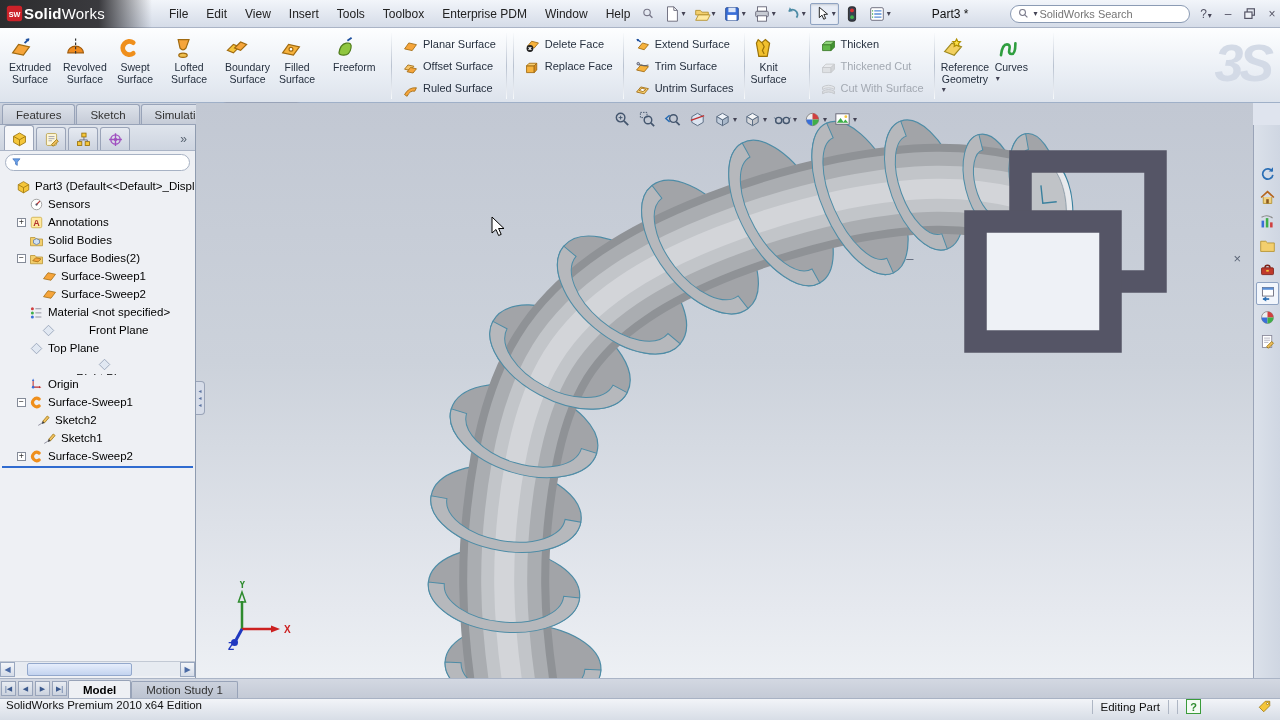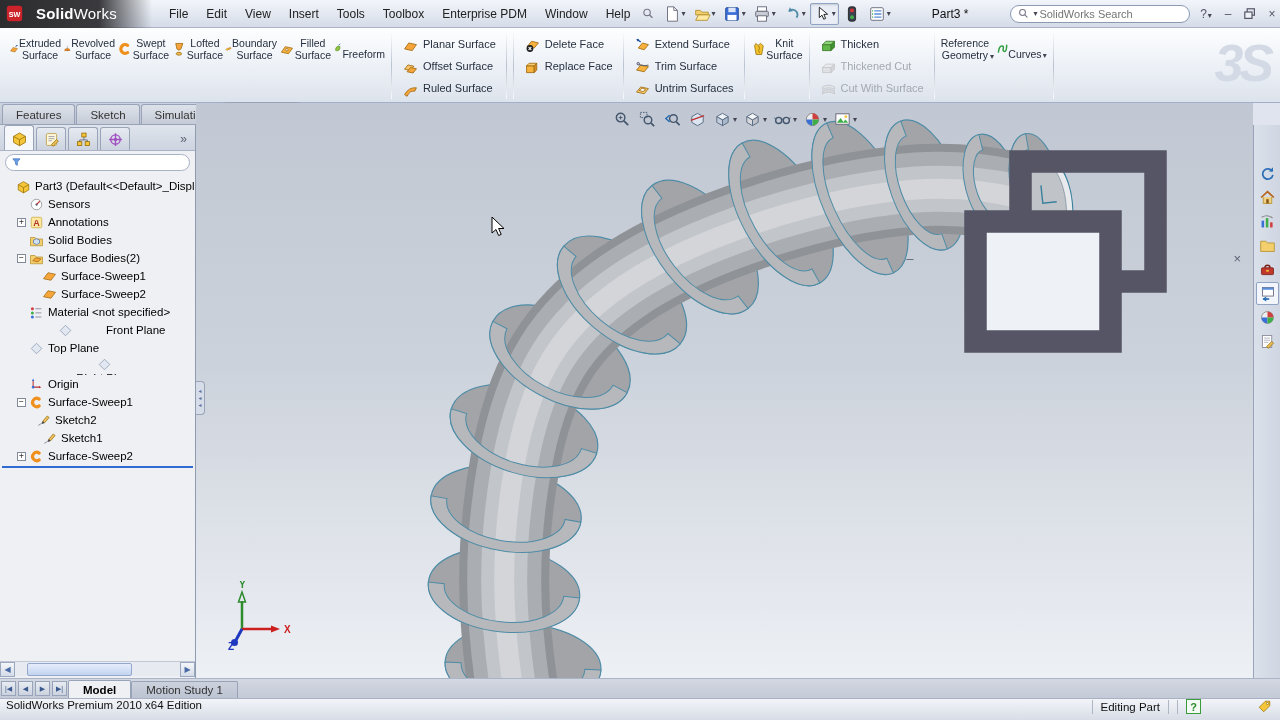--- a/index.html
+++ b/index.html
@@ -6,21 +6,21 @@
   html,body { width:1280px; height:720px; overflow:hidden; }
   body { font-family:"Liberation Sans","DejaVu Sans",sans-serif; font-size:12px; color:#1a1a1a; background:#dfe4ee; }
   #app { position:relative; width:1280px; height:720px; overflow:hidden; }
   svg { display:block; }
   .ico { display:inline-flex; align-items:center; justify-content:center; }
   .ico svg { width:100%; height:100%; }
 
   
   #titlebar { position:absolute; left:0; top:0; width:1280px; height:28px;
     background:linear-gradient(#f2f5fa,#d5dce8); display:flex; align-items:center; border-bottom:1px solid #aab4c6; }
-  #logo { position:relative; height:28px; width:152px; display:flex; align-items:center; gap:13px; padding-left:6px;
+  #logo { position:relative; height:28px; width:152px; display:flex; align-items:center; gap:1px; padding-left:6px;
     background:linear-gradient(90deg,#2c2c2e 0%,#3a3a3e 65%,rgba(58,58,62,0)); flex:0 0 auto; }
   #logo .ico { width:17px; height:17px; }
   #logo-text { color:#fff; font-size:15px; letter-spacing:.2px; white-space:nowrap; }
   #logo-text .b { font-weight:bold; }
   .menu-item { padding:2px 9px; color:#222; cursor:default; white-space:nowrap; }
   #menubar { display:flex; align-items:center; margin-left:8px; }
   #qa-toolbar { display:flex; align-items:center; margin-left:4px; gap:1px; }
   .qa-btn { display:flex; align-items:center; padding:1px 2px; border:1px solid transparent; border-radius:2px; }
   .qa-btn .ico { width:18px; height:18px; }
   .qa-btn.pressed { background:#e8edf6; border-color:#8fa3c2; box-shadow:inset 0 1px 2px rgba(0,0,0,.15); }
@@ -31,21 +31,21 @@
   #search-box .ico { width:13px; height:13px; }
   #search-input { border:none; outline:none; flex:1; font-size:11px; color:#333; background:transparent; font-family:inherit; }
   #app-controls { display:flex; align-items:center; margin-left:8px; gap:6px; }
   .appctl { color:#556; font-size:12px; width:16px; text-align:center; }
 
   
   #commandbar { position:absolute; left:0; top:28px; width:1280px; height:75px;
     background:linear-gradient(#fdfeff,#e7ecf3 70%,#dde3ec); border-bottom:1px solid #9fb0c8; display:flex; align-items:stretch; padding:2px 4px 0 6px; }
   .tb-group { display:flex; align-items:flex-start; padding:2px 2px; }
   .tb-sep { width:1px; background:linear-gradient(#f8fafc,#b9c2d0,#f8fafc); margin:3px 3px; }
-  .tb-btn-large { width:54px; display:flex; flex-direction:row; align-items:flex-end; padding-top:3px; border:1px solid transparent; border-radius:2px; }
+  .tb-btn-large { width:54px; display:flex; flex-direction:column; align-items:flex-start; padding-top:3px; border:1px solid transparent; border-radius:2px; }
   .tb-btn-large .ico { width:24px; height:24px; }
   .tb-lbl { font-size:10.5px; line-height:11.5px; text-align:center; color:#26303f; margin-top:2px; }
   .tb-stack { display:flex; flex-direction:column; justify-content:flex-start; padding-top:4px; }
   .tb-btn-small { display:flex; align-items:center; gap:4px; height:22px; padding:0 4px; border:1px solid transparent; border-radius:2px; white-space:nowrap; }
   .tb-btn-small .ico { width:17px; height:17px; }
   .tb-btn-small .tb-lbl { margin:0; font-size:11px; text-align:left; }
   .disabled .tb-lbl { color:#a3a9b2; }
   .disabled .ico { filter:grayscale(1); opacity:.5; }
   #watermark { position:absolute; right:10px; top:30px; font-size:52px; font-weight:bold; font-style:italic; color:#d3dae6; line-height:66px; letter-spacing:-4px; }
 
@@ -854,21 +854,21 @@
           <span class="ico">
             <svg viewBox="0 0 20 20" xmlns="http://www.w3.org/2000/svg">
               <circle cx="4.5" cy="5" r="2" fill="#d04040"></circle>
               <circle cx="4.5" cy="10.5" r="2" fill="#3fae49"></circle>
               <circle cx="4.5" cy="16" r="2" fill="#3a6fd8"></circle>
               <path d="M8.5 5 h8 M8.5 10.5 h8 M8.5 16 h8" stroke="#778"></path>
             </svg>
           </span>
           <span>Material &lt;not specified&gt;</span>
         </div>
-        <div class="trow" style="padding-left: 17px; gap: 29px;">
+        <div class="trow" style=" gap: 29px;">
           <span class="tspace"></span>
           <span class="ico">
             <svg viewBox="0 0 20 20" xmlns="http://www.w3.org/2000/svg">
               <path d="M10 3 L17 10 L10 17 L3 10 Z" fill="rgba(205,220,240,.4)" stroke="#8a97ad"></path>
             </svg>
           </span>
           <span>Front Plane</span>
         </div>
         <div class="trow" style="padding-left: 17px;">
           <span class="tspace"></span>

